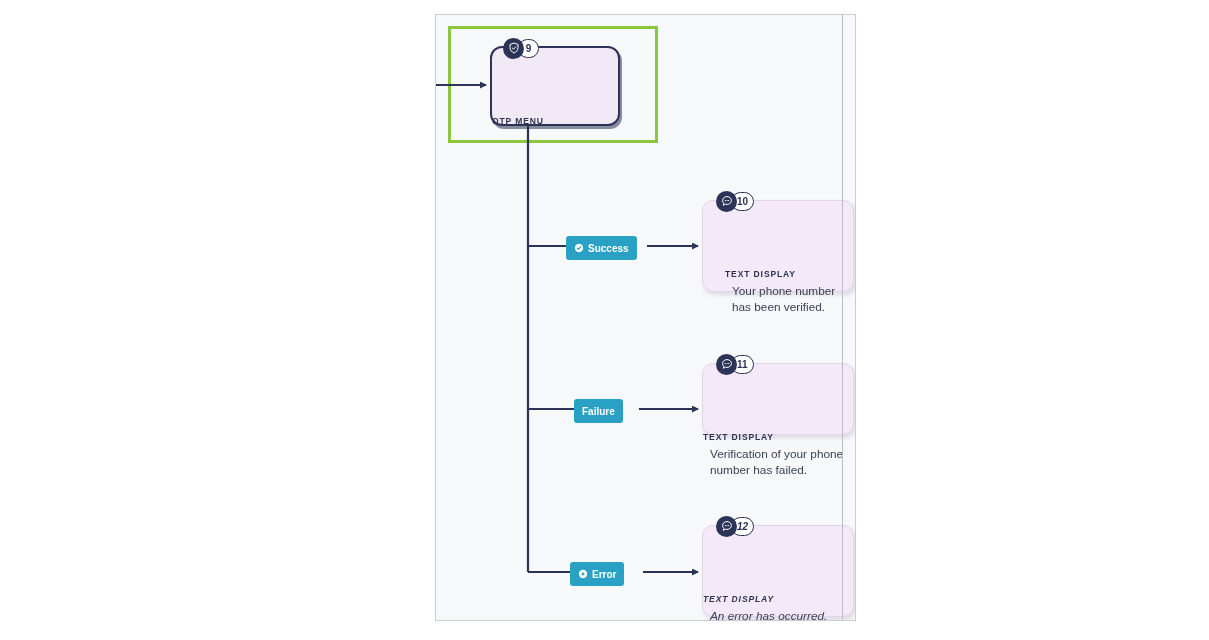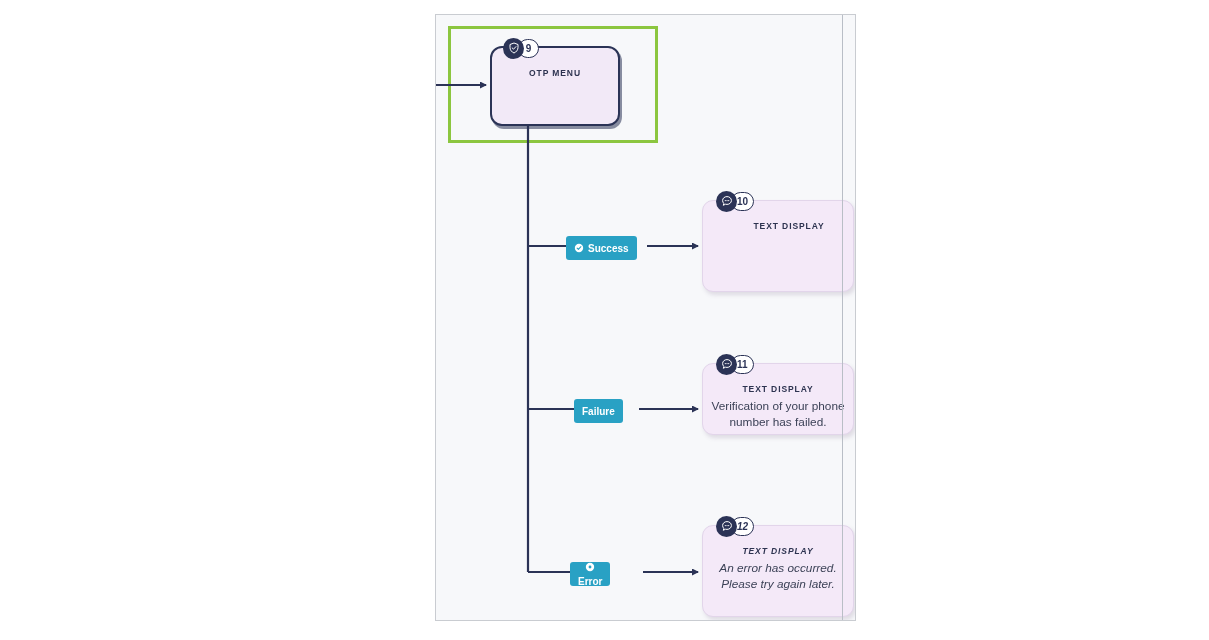--- a/index.html
+++ b/index.html
@@ -117,21 +117,22 @@
     border-radius: 11px;
     box-shadow: 2px 3px 4px rgba(110,90,130,0.18);
   }
 
   .node-10 { left: 266px; top: 185px; height: 92px; padding-left: 22px; }
   .node-11 { left: 266px; top: 348px; height: 72px; }
   .node-12 { left: 266px; top: 510px; height: 92px; font-style: italic; }
 
   .node-body {
     padding-top: 20px;
-    text-align: center;
+    text-align: left;
+    margin-top: 48px;
   }
 
   .node-kind {
     font-size: 8.5px;
     font-weight: bold;
     letter-spacing: 0.9px;
     color: #2d3350;
     text-transform: uppercase;
     margin-bottom: 4px;
   }
@@ -196,21 +197,21 @@
     gap: 4px;
     padding: 12px 8px;
     color: #ffffff;
     font-size: 10px;
     font-weight: bold;
     box-sizing: border-box;
     white-space: nowrap;
   }
   .pill-success { left: 566px; top: 236px; }
   .pill-failure { left: 574px; top: 399px; justify-content: center; }
-  .pill-error   { left: 570px; top: 562px; flex-direction: column; }
+  .pill-error   { left: 570px; top: 562px; }
 
   .pill-ic {
     width: 10px;
     height: 10px;
     display: block;
     flex: 0 0 auto;
   }
 
   
   .canvas-right-rule {
@@ -276,20 +277,21 @@
               <path d="M12 3.2 C17 3.2 20.8 6.6 20.8 11 C20.8 15.4 17 18.8 12 18.8 C10.9 18.8 9.9 18.7 9 18.4 L4.6 20.6 L5.6 16.8 C4.1 15.3 3.2 13.3 3.2 11 C3.2 6.6 7 3.2 12 3.2 Z" fill="none" stroke="#ffffff" stroke-width="2"></path>
               <circle cx="8.6" cy="11" r="1.25" fill="#ffffff"></circle>
               <circle cx="12" cy="11" r="1.25" fill="#ffffff"></circle>
               <circle cx="15.4" cy="11" r="1.25" fill="#ffffff"></circle>
             </svg>
           </span>
           <span class="badge-num">10</span>
         </div>
         <div class="node-body">
           <div class="node-kind">TEXT DISPLAY</div>
+          <div class="node-msg">Your phone number has been verified.</div>
         </div>
       </div>
 
       <div class="node node-text node-11">
         <div class="badge-row bt">
           <span class="badge-icon">
             <svg width="12" height="12" viewBox="0 0 24 24" aria-hidden="true">
               <path d="M12 3.2 C17 3.2 20.8 6.6 20.8 11 C20.8 15.4 17 18.8 12 18.8 C10.9 18.8 9.9 18.7 9 18.4 L4.6 20.6 L5.6 16.8 C4.1 15.3 3.2 13.3 3.2 11 C3.2 6.6 7 3.2 12 3.2 Z" fill="none" stroke="#ffffff" stroke-width="2"></path>
               <circle cx="8.6" cy="11" r="1.25" fill="#ffffff"></circle>
               <circle cx="12" cy="11" r="1.25" fill="#ffffff"></circle>

